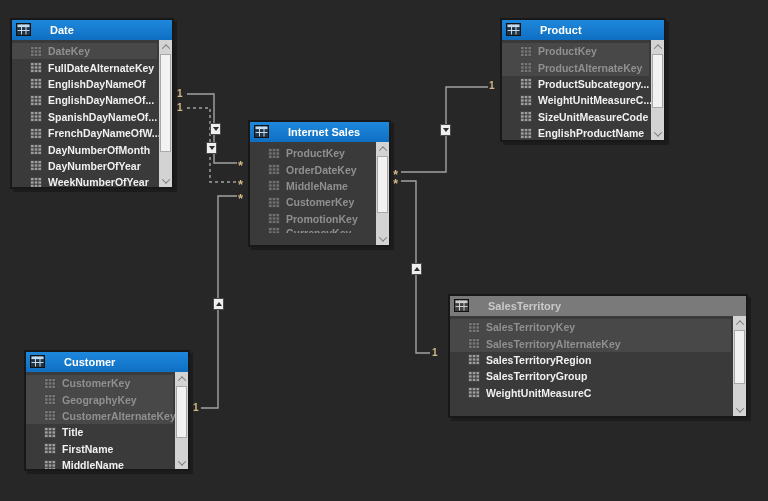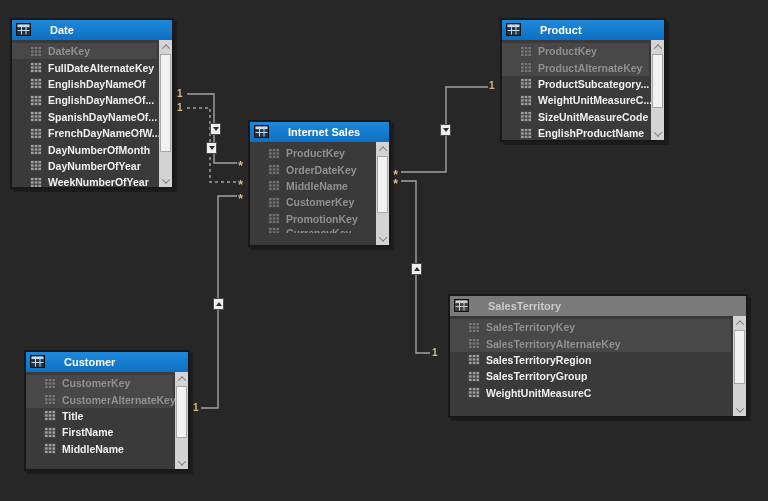--- a/index.html
+++ b/index.html
@@ -455,20 +455,32 @@
           <div class="frow dim hi">
             <span class="ficon">
               <svg width="12" height="11" viewBox="0 0 12 11">
                 <rect x="0.5" y="0.5" width="11" height="10" fill="#9e9e9e" stroke="#444"></rect>
                 <line x1="4.2" y1="1" x2="4.2" y2="10" stroke="#3b3b3b" stroke-width="1"></line>
                 <line x1="7.9" y1="1" x2="7.9" y2="10" stroke="#3b3b3b" stroke-width="1"></line>
                 <line x1="1" y1="3.8" x2="11" y2="3.8" stroke="#3b3b3b" stroke-width="1"></line>
                 <line x1="1" y1="7.2" x2="11" y2="7.2" stroke="#3b3b3b" stroke-width="1"></line>
               </svg>
             </span>
+            <span>GeographyKey</span>
+          </div>
+          <div class="frow dim hi">
+            <span class="ficon">
+              <svg width="12" height="11" viewBox="0 0 12 11">
+                <rect x="0.5" y="0.5" width="11" height="10" fill="#9e9e9e" stroke="#444"></rect>
+                <line x1="4.2" y1="1" x2="4.2" y2="10" stroke="#3b3b3b" stroke-width="1"></line>
+                <line x1="7.9" y1="1" x2="7.9" y2="10" stroke="#3b3b3b" stroke-width="1"></line>
+                <line x1="1" y1="3.8" x2="11" y2="3.8" stroke="#3b3b3b" stroke-width="1"></line>
+                <line x1="1" y1="7.2" x2="11" y2="7.2" stroke="#3b3b3b" stroke-width="1"></line>
+              </svg>
+            </span>
             <span>CustomerAlternateKey</span>
           </div>
           <div class="frow">
             <span class="ficon">
               <svg width="12" height="11" viewBox="0 0 12 11">
                 <rect x="0.5" y="0.5" width="11" height="10" fill="#9e9e9e" stroke="#444"></rect>
                 <line x1="4.2" y1="1" x2="4.2" y2="10" stroke="#3b3b3b" stroke-width="1"></line>
                 <line x1="7.9" y1="1" x2="7.9" y2="10" stroke="#3b3b3b" stroke-width="1"></line>
                 <line x1="1" y1="3.8" x2="11" y2="3.8" stroke="#3b3b3b" stroke-width="1"></line>
                 <line x1="1" y1="7.2" x2="11" y2="7.2" stroke="#3b3b3b" stroke-width="1"></line>

